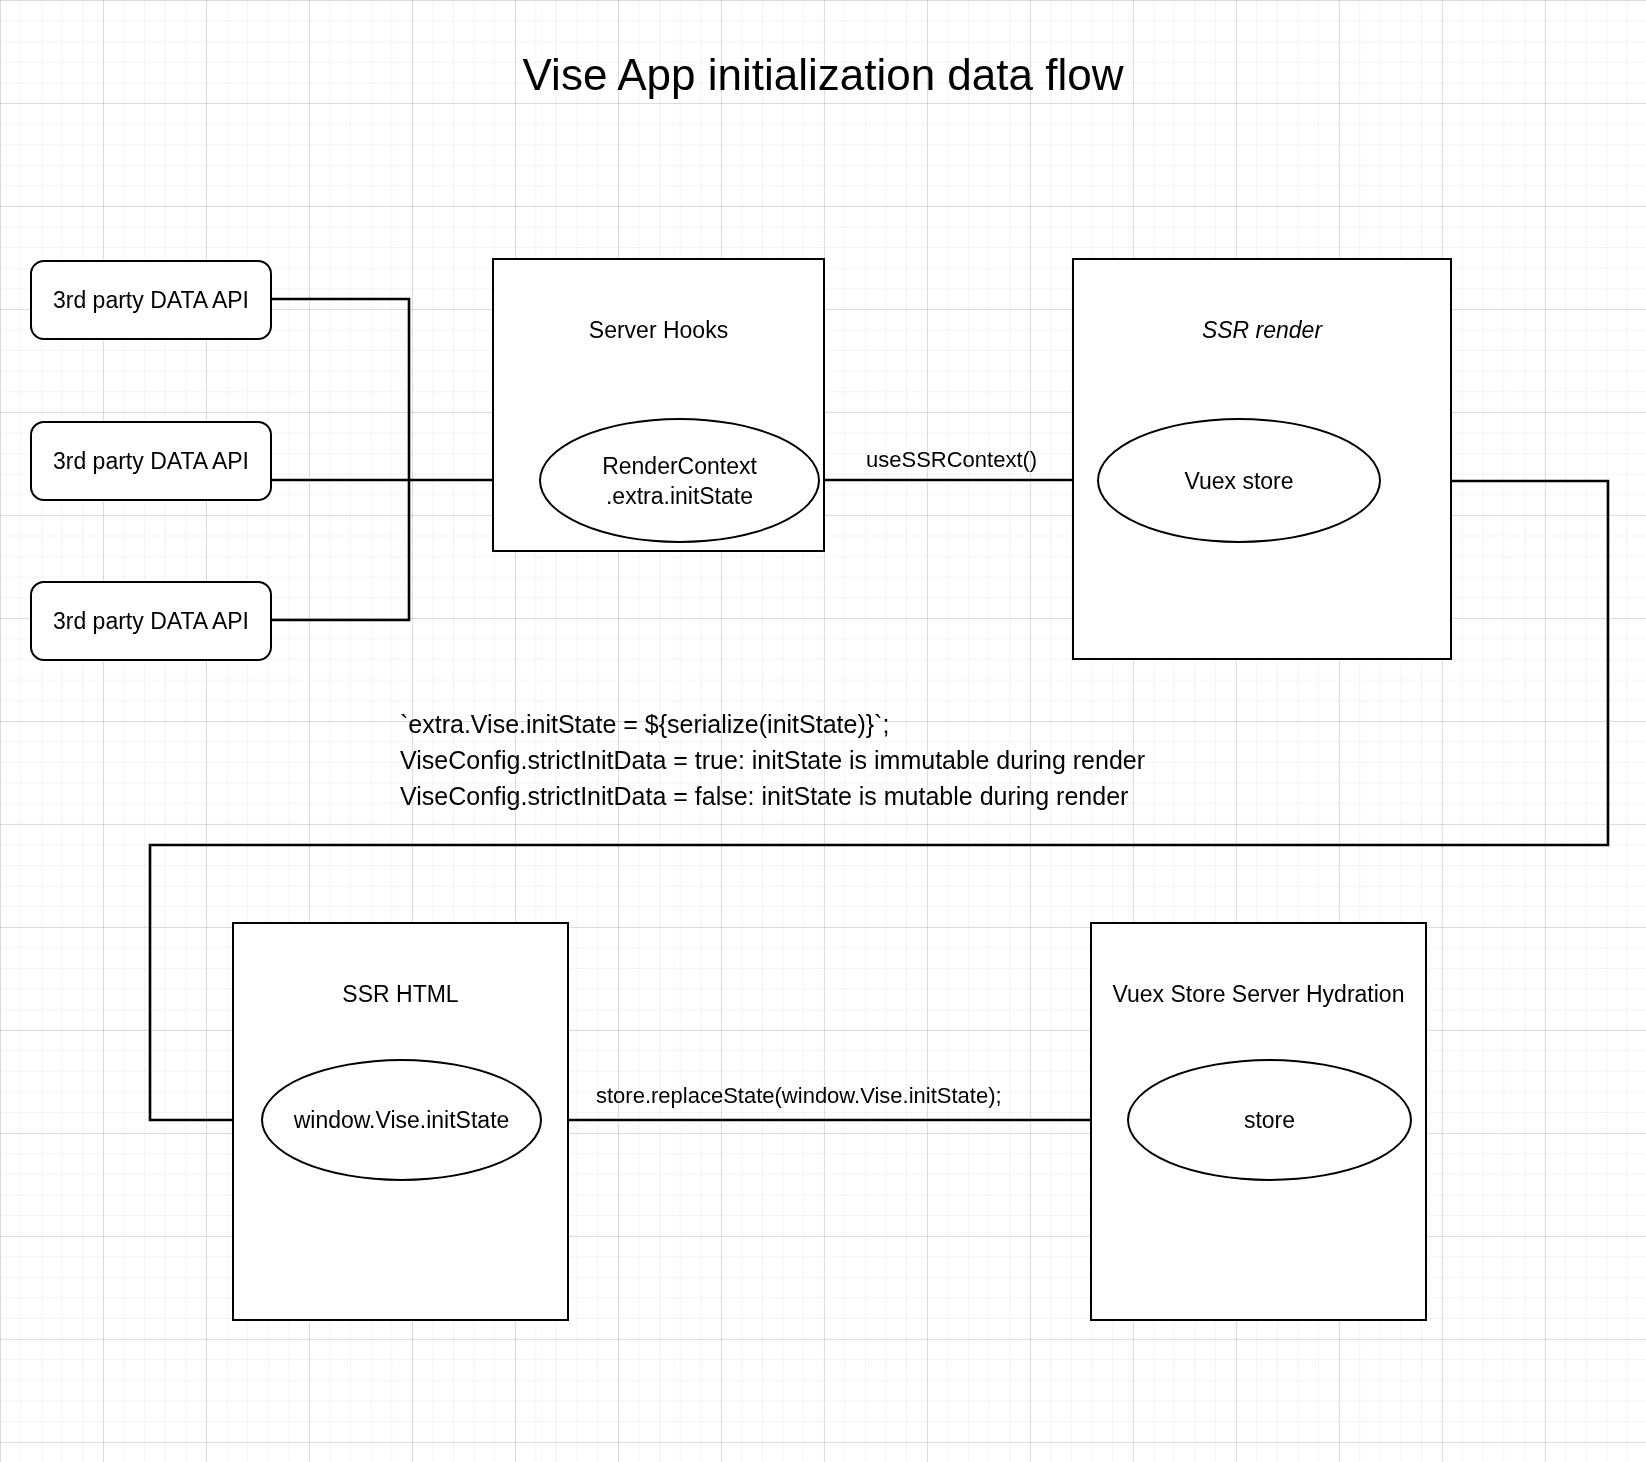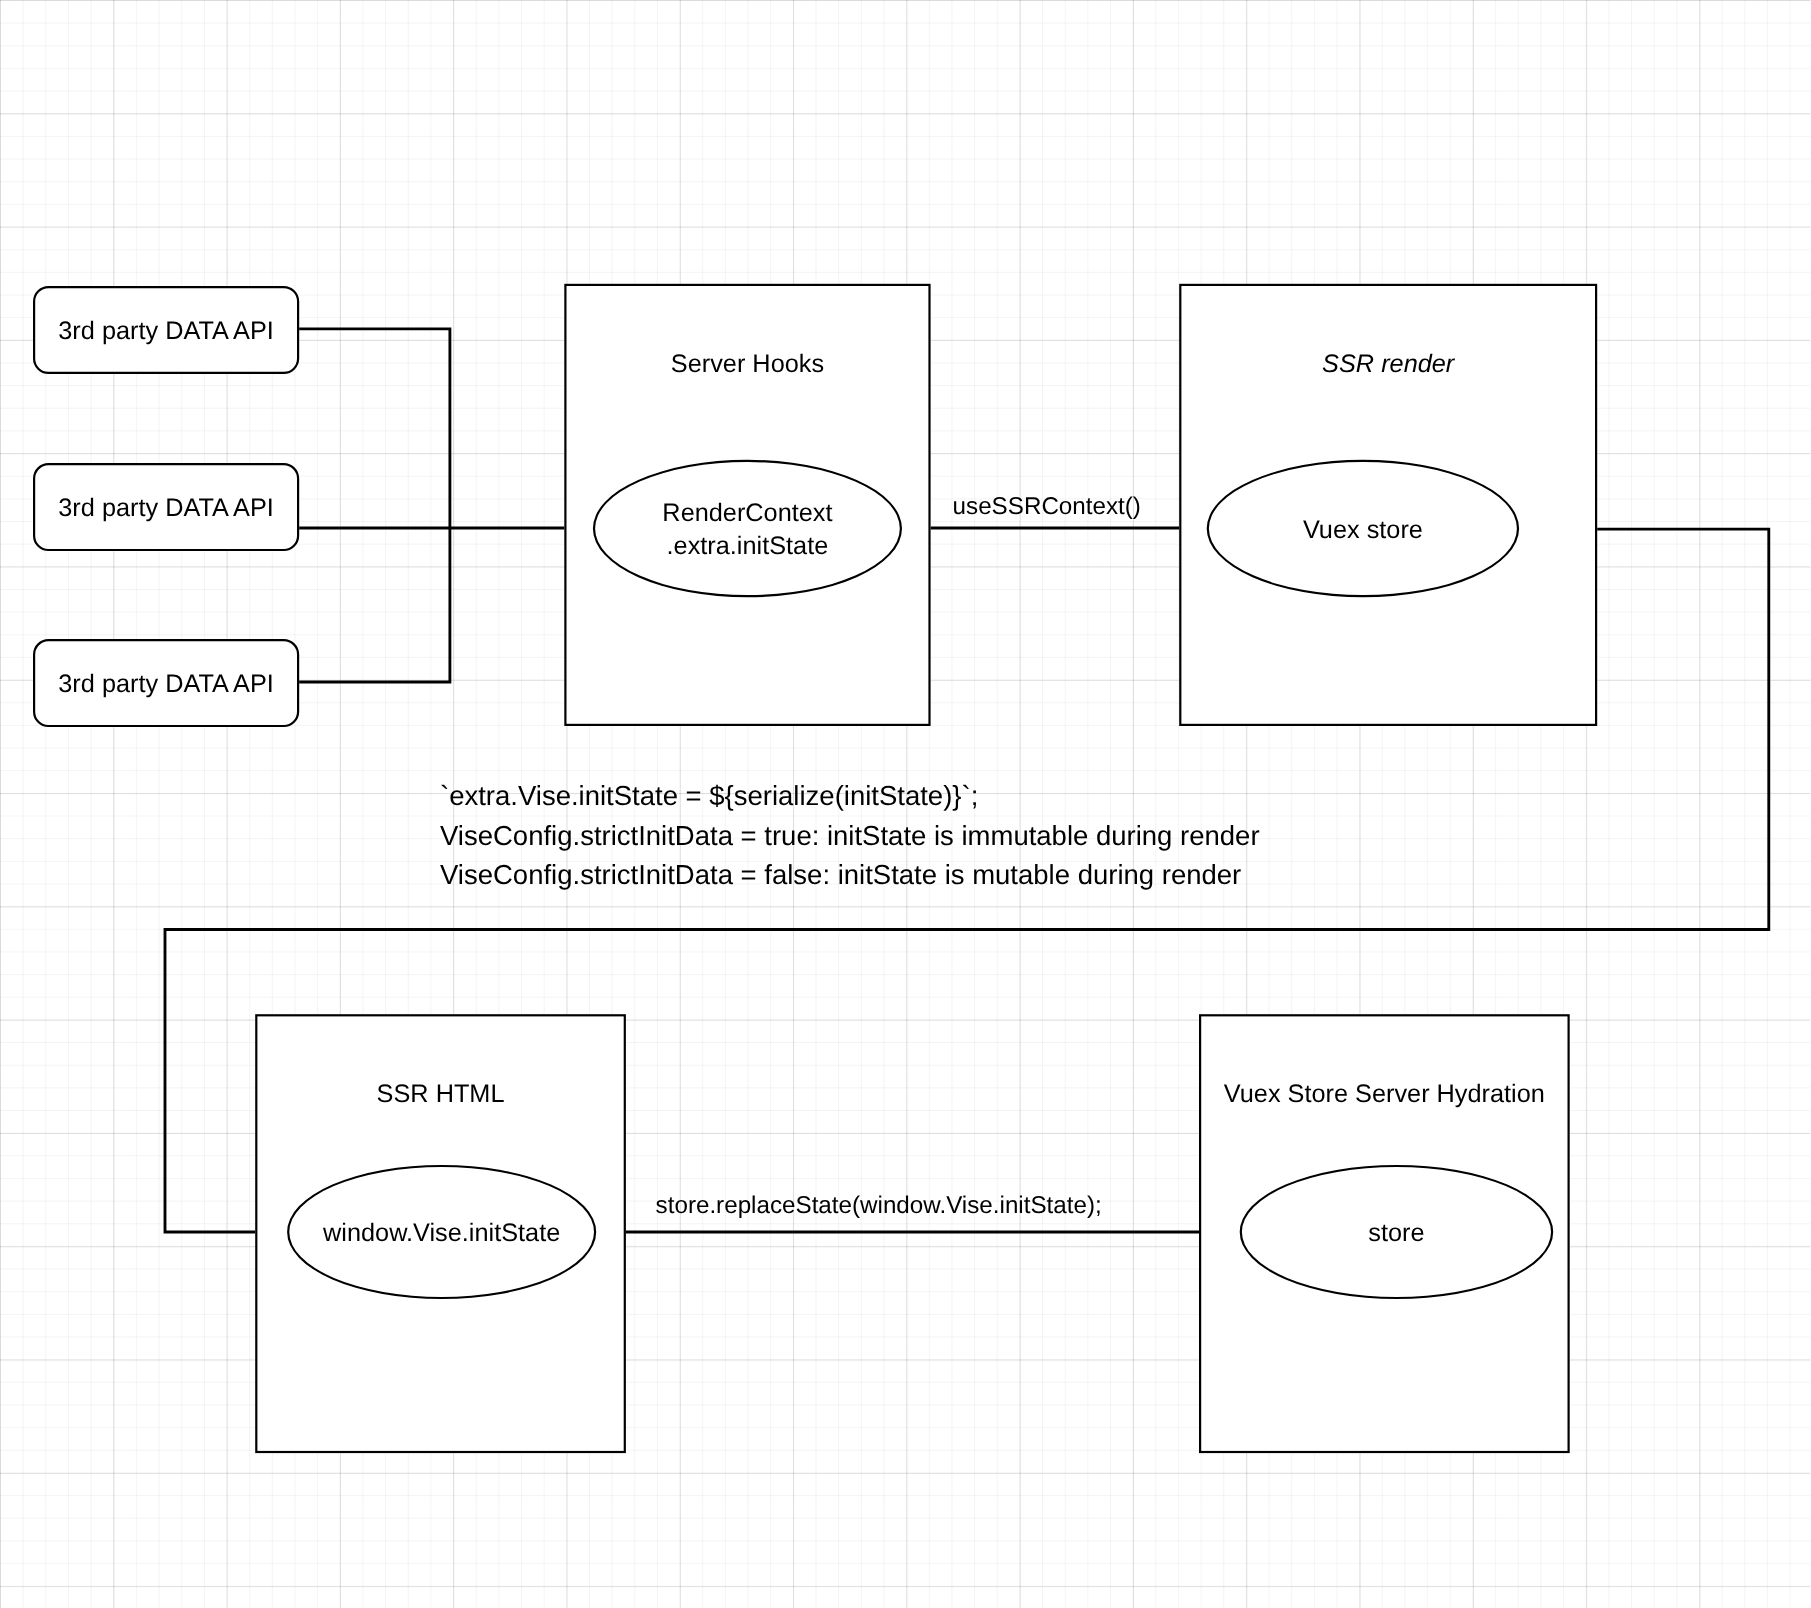--- a/index.html
+++ b/index.html
@@ -109,20 +109,21 @@
     color: #000000;
     white-space: nowrap;
   }
   #note-block div { white-space: nowrap; }
 </style>
 </head>
 <body>
 
 <div id="canvas">
 
+  <div id="page-title">Vise App initialization data flow</div>
 
   <svg id="edges" viewBox="0 0 1646 1462" width="1646" height="1462">
     <defs>
       <marker id="arrowhead" markerWidth="12" markerHeight="10" refX="11" refY="5" orient="auto" markerUnits="userSpaceOnUse">
         <path d="M0,0 L12,5 L0,10 L3,5 Z" fill="#000000"></path>
       </marker>
     </defs>
 
     <g stroke="#000000" stroke-width="2.6" fill="none">
 
@@ -145,21 +146,21 @@
   </div>
 
   <div class="node rounded" style="left:30px; top:421px; width:242px; height:80px;">
     <div class="api-label">3rd party DATA API</div>
   </div>
 
   <div class="node rounded" style="left:30px; top:581px; width:242px; height:80px;">
     <div class="api-label">3rd party DATA API</div>
   </div>
 
-  <div class="node" style="left:513px; top:258px; width:333px; height:402px;">
+  <div class="node" style="left:492px; top:258px; width:333px; height:294px;">
     <div class="node-title box-title">Server Hooks</div>
   </div>
   <div class="ellipse" style="left:539px; top:418px; width:281px; height:125px;">
     <span>RenderContext
 .extra.initState</span>
   </div>
 
   <div class="node" style="left:1072px; top:258px; width:380px; height:402px;font-style:italic;">
     <div class="node-title box-title">SSR render</div>
   </div>

